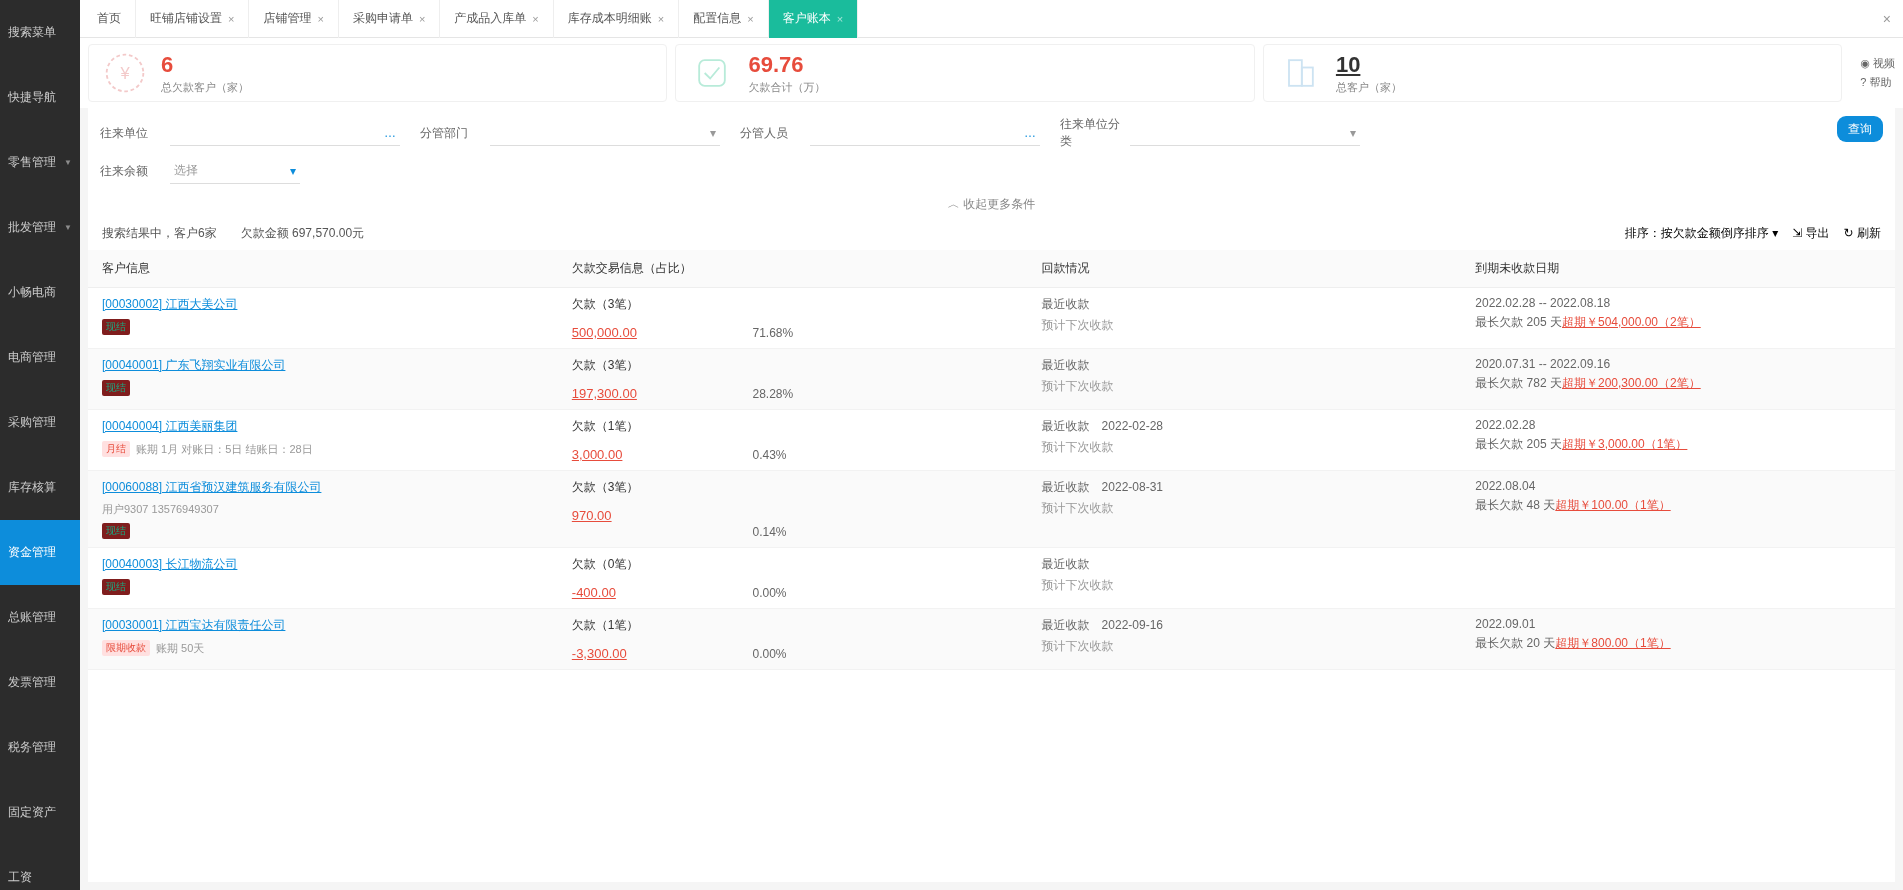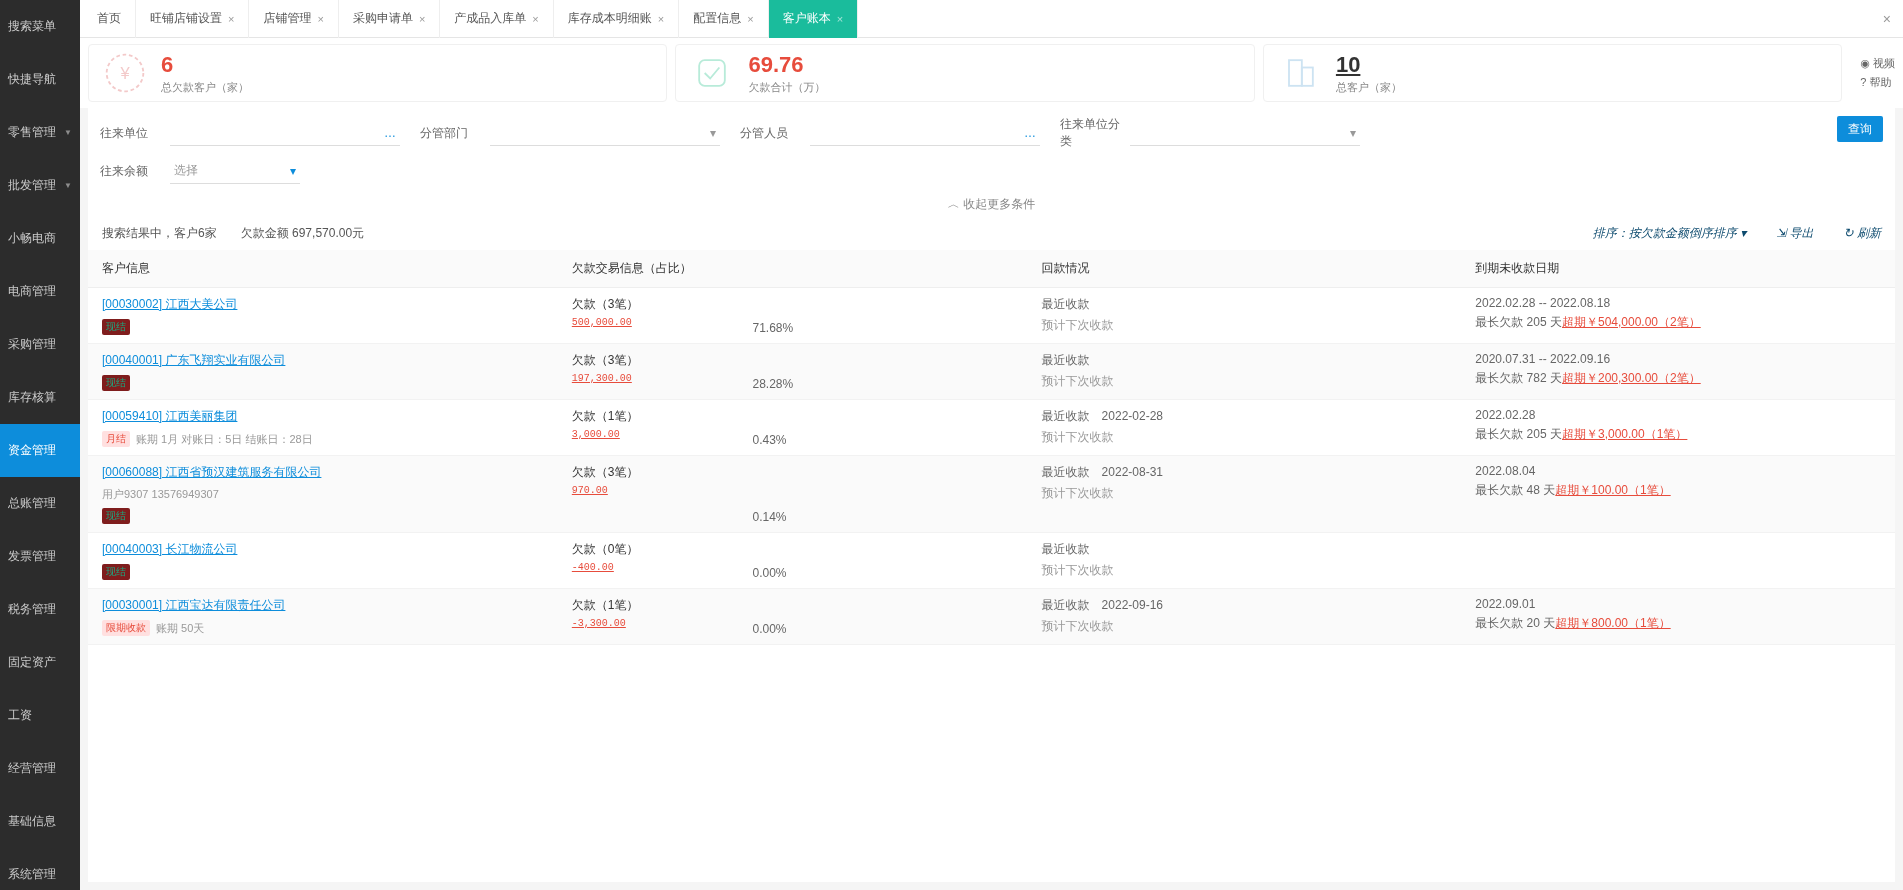--- a/index.html
+++ b/index.html
@@ -1,19 +1,19 @@
 <!DOCTYPE html>
 <html><head>
 <meta charset="utf-8">
 <style>
 * { margin: 0; padding: 0; box-sizing: border-box; }
 body { font-family: "Microsoft YaHei", Arial, sans-serif; font-size: 12px; color: #333; background: #f5f5f5; overflow: hidden; }
 .app { display: flex; width: 100vw; height: 100vh; }
 .sidebar { width: 80px; background: #2c2c2c; color: #ccc; display: flex; flex-direction: column; overflow-y: auto; position: relative; }
-.sidebar-item { padding: 18px 8px; font-size: 12px; cursor: pointer; text-align: left; display: flex; align-items: center; justify-content: space-between; }
+.sidebar-item { padding: 24px 8px; font-size: 12px; cursor: pointer; text-align: left; display: flex; align-items: center; justify-content: space-between; }
 .sidebar-item.active { background: #0d8ddb; color: #fff; }
 .sidebar-item .caret { font-size: 8px; opacity: 0.6; }
 .sidebar-footer { margin-top: auto; padding: 10px 0; text-align: center; background: #1e1e1e; }
 .sidebar-footer .gear { color: #999; font-size: 14px; }
 .main { flex: 1; display: flex; flex-direction: column; overflow: hidden; }
 .tabs { display: flex; align-items: center; background: #fff; border-bottom: 1px solid #e5e5e5; height: 38px; padding-left: 3px; }
 .tab { padding: 0 14px; height: 38px; display: flex; align-items: center; cursor: pointer; font-size: 12px; color: #555; border-right: 1px solid #eee; }
 .tab.active { background: #1abc9c; color: #fff; }
 .tab .close { margin-left: 6px; font-size: 11px; opacity: 0.6; }
 .tabs-close-all { margin-left: auto; padding: 0 12px; cursor: pointer; color: #999; font-size: 14px; }
@@ -25,36 +25,36 @@
 .card-val { font-size: 22px; font-weight: bold; }
 .card-val.red { color: #e74c3c; }
 .card-label { font-size: 11px; color: #888; margin-top: 2px; }
 .summary-actions { display:flex; flex-direction:column; justify-content:center; gap:4px; font-size:11px; color:#666; padding-left:10px; }
 .summary-actions span { cursor:pointer; }
 .filters { background:#fff; padding: 8px 12px 0; margin: 0 8px; }
 .filter-row { display:flex; gap: 20px; margin-bottom: 8px; flex-wrap:wrap; }
 .filter-item { display:flex; align-items:center; min-width: 300px; }
 .filter-label { width: 70px; font-size:12px; color:#666; }
 .filter-control { flex:1; height:26px; border-bottom:1px solid #ddd; display:flex; align-items:center; justify-content:space-between; font-size:12px; color:#999; cursor:pointer; padding: 0 4px; }
-.filter-btn { background:#0d8ddb; color:#fff; width:46px; height:26px; border-radius:2px; display:flex; align-items:center; justify-content:center; cursor:pointer; font-size:12px; margin-left:auto; }
+.filter-btn { background:#0d8ddb; color:#fff; width:46px; height:26px; border-radius:9px; display:flex; align-items:center; justify-content:center; cursor:pointer; font-size:12px; margin-left:auto; }
 .collapse-bar { text-align:center; font-size:12px; color:#888; padding: 4px 0; cursor:pointer; }
 .result-info { display:flex; align-items:center; padding: 8px 14px; font-size:12px; color:#555; background:#fff; margin:0 8px; }
-.result-info .right { margin-left:auto; display:flex; align-items:center; gap:30px; color:#0c4a6e;font-style:italic; }
+.result-info .right { margin-left:auto; display:flex; align-items:center; gap:14px; color:#000000; }
 .result-info .right span { cursor:pointer; }
 .table-wrap { flex:1; overflow:auto; margin: 0 8px 8px; background:#fff; }
 table { width:100%; border-collapse: collapse; table-layout: fixed; }
 th { text-align:left; font-size:12px; font-weight:normal; color:#333; padding: 10px 14px; border-bottom:1px solid #eee; background:#fafafa; }
 td { padding: 8px 14px; font-size:12px; vertical-align: top; border-bottom:1px solid #f2f2f2; }
 tr.alt td { background:#fafafa; }
 .cust-code { color:#0d8ddb; text-decoration: underline; cursor:pointer; }
 .cust-sub { margin-top: 6px; font-size:11px; color:#999; display:flex; align-items:center; gap:6px; flex-wrap:wrap; }
 .tag { padding: 1px 4px; border-radius:2px; font-size:10px; }
 .tag-green { background:#7f1d1d; color:#1aa880; }
 .tag-pink { background:#ffe0e0; color:#e74c3c; }
-.debt-amt { color:#e74c3c; font-size:10px; margin-top:4px; display:inline-block; text-decoration:underline; cursor:pointer;font-family:Liberation Mono, monospace; }
+.debt-amt { color:#e74c3c; font-size:13px; margin-top:12px; display:inline-block; text-decoration:underline; cursor:pointer; }
 .debt-line { color:#333; }
 .pct { color:#666; }
 .repay-line { color:#666; }
 .repay-sub { margin-top:4px; color:#999; }
 .overdue-link { color:#e74c3c; text-decoration:underline; cursor:pointer; }
 .overdue-pre { color:#666; }
 .due-sub { margin-top:4px; color:#666; }
 </style>
 </head>
 <body>
@@ -301,21 +301,21 @@
               <td>
                 <div class="repay-line">最近收款</div>
                 <div class="repay-sub">预计下次收款</div>
               </td>
               <td>
                 <div class="overdue-pre">2020.07.31 -- 2022.09.16</div>
                 <div class="due-sub"><span class="overdue-pre">最长欠款 782 天</span><span class="overdue-link">超期￥200,300.00（2笔）</span></div>
               </td>
             </tr>
             <tr>
-              <td><span class="cust-code">[00059410] 江西美丽集团</span><div class="cust-sub">
+              <td><span class="cust-code">[00040004] 江西美丽集团</span><div class="cust-sub">
                   <span class="tag tag-pink">月结</span>
                   <span>账期  1月   对账日：5日  结账日：28日</span>
                 </div></td>
               <td><div class="debt-line">欠款（1笔）</div><span class="debt-amt">3,000.00</span></td>
               <td style="vertical-align:bottom"><span class="pct">0.43%</span></td>
               <td>
                 <div class="repay-line">最近收款　2022-02-28</div>
                 <div class="repay-sub">预计下次收款</div>
               </td>
               <td>

